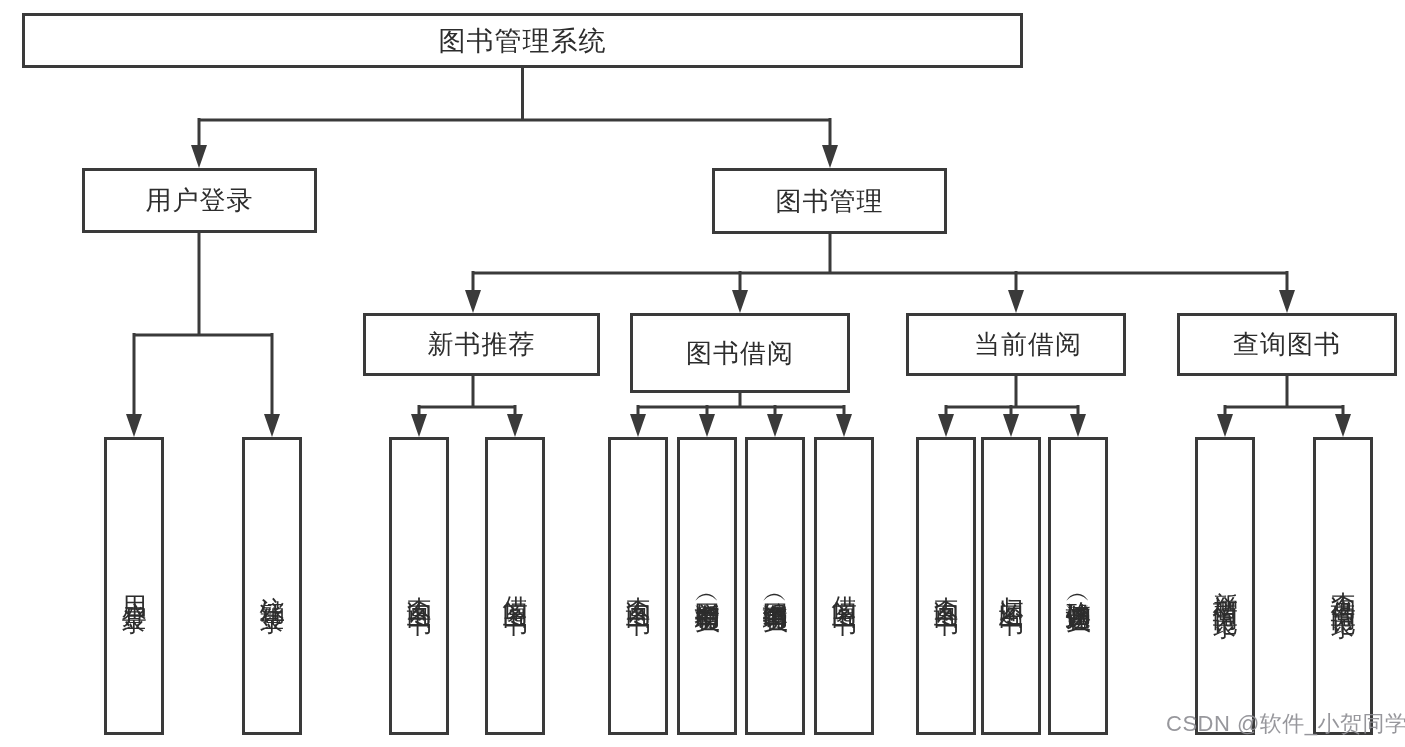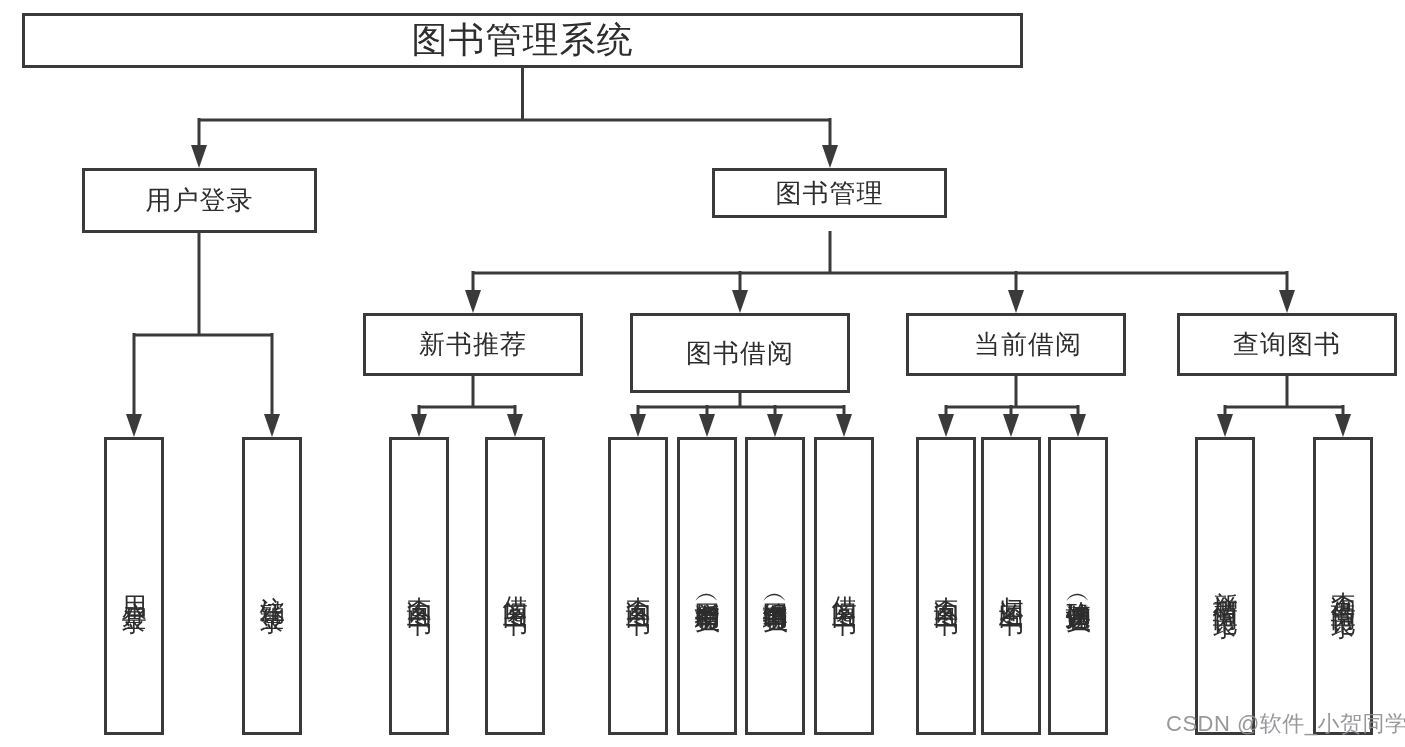--- a/index.html
+++ b/index.html
@@ -16,21 +16,21 @@
     background:#ffffff;
     border:3px solid #3a3a3a;
     box-sizing:border-box;
     display:flex;
     align-items:center;
     justify-content:center;
     color:#2d2d2d;
     z-index:2;
   }
   .hlabel { font-size:26px; letter-spacing:1px; white-space:nowrap; }
-  .root .hlabel { font-size:36px; }
+  .root .hlabel { font-size:27px; }
   .vtext {
     writing-mode:vertical-lr;
     text-orientation:mixed;
     font-size:25px;
     line-height:1.1;
     letter-spacing:5px;
   }
   .vtext.long { letter-spacing:1px; }
   #watermark {
     position:absolute;
@@ -79,25 +79,25 @@
     </g>
   </svg>
 
   <div class="node root" style="left:22px; top:13px; width:1001px; height:55px;">
     <span class="hlabel">图书管理系统</span>
   </div>
 
   <div class="node" style="left:82px; top:168px; width:235px; height:65px;">
     <span class="hlabel">用户登录</span>
   </div>
-  <div class="node" style="left:712px; top:168px; width:235px; height:50px;">
+  <div class="node" style="left:712px; top:168px; width:235px; height:66px;">
     <span class="hlabel">图书管理</span>
   </div>
 
-  <div class="node" style="left:363px; top:313px; width:220px; height:63px;">
+  <div class="node" style="left:363px; top:313px; width:237px; height:63px;">
     <span class="hlabel">新书推荐</span>
   </div>
   <div class="node" style="left:630px; top:313px; width:220px; height:80px;">
     <span class="hlabel">图书借阅</span>
   </div>
   <div class="node" style="left:906px; top:313px; width:220px; height:63px;padding-left:24px;">
     <span class="hlabel">当前借阅</span>
   </div>
   <div class="node" style="left:1177px; top:313px; width:220px; height:63px;">
     <span class="hlabel">查询图书</span>

